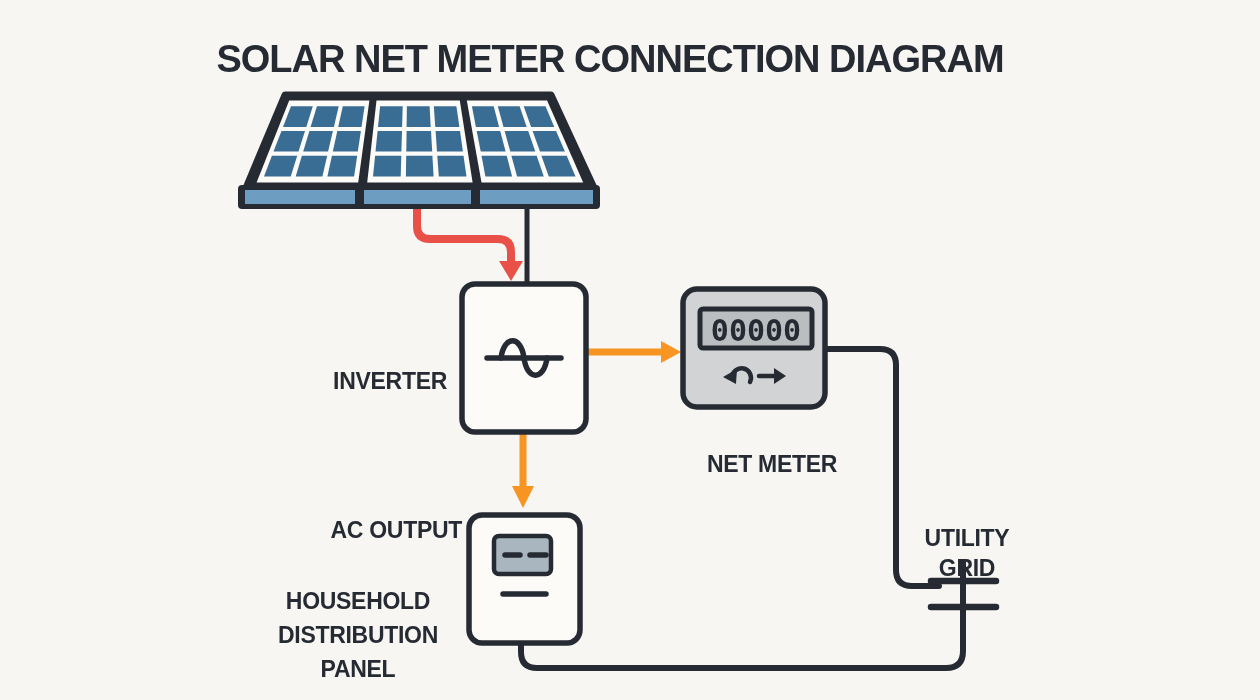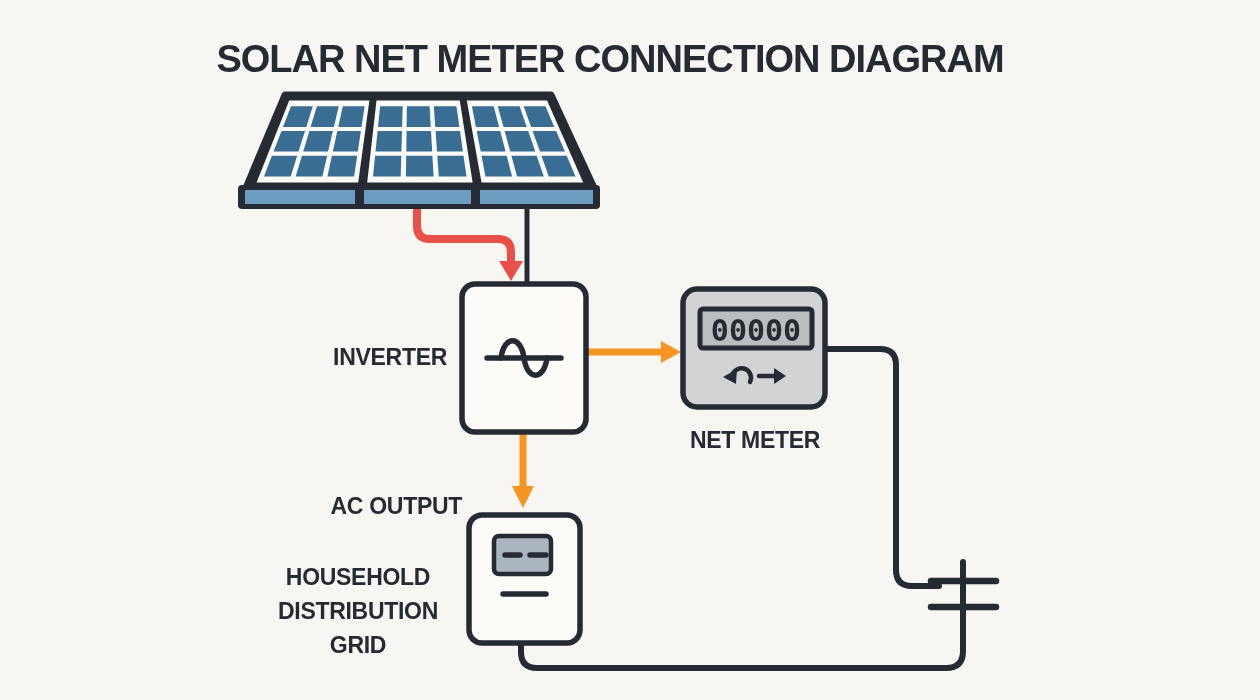--- a/index.html
+++ b/index.html
@@ -19,24 +19,24 @@
   .canvas{position:relative;width:1260px;height:700px;background:var(--bg);overflow:hidden;}
   .canvas svg{position:absolute;left:0;top:0;}
 
   .page-title{
     position:absolute;left:610px;top:38px;transform:translateX(-50%);
     white-space:nowrap;font-size:38px;font-weight:bold;letter-spacing:-1px;
     color:var(--ink);
   }
   .lbl{
     position:absolute;color:var(--ink);font-weight:bold;font-size:23px;
-    letter-spacing:-0.3px;white-space:pre-line;
+    letter-spacing:-0.3px;white-space:pre-line;margin-top:24px;
   }
   .lbl-inverter{right:813px;top:344px;text-align:right;}
-  .lbl-netmeter{left:755px;top:427px;transform:translateX(-50%);white-space:nowrap;}
+  .lbl-netmeter{left:772px;top:427px;transform:translateX(-50%);white-space:nowrap;}
   .lbl-acoutput{right:798px;top:493px;text-align:left;white-space:nowrap;}
   .lbl-household{left:358px;top:560px;transform:translateX(-50%);text-align:center;line-height:34px;}
   .lbl-utility{left:967px;top:499px;transform:translateX(-50%);text-align:center;line-height:30px;}
 
   
   .arr-frame{fill:var(--ink);stroke:var(--ink);stroke-width:7;stroke-linejoin:round;}
   .arr-panel{fill:var(--box-fill);}
   .arr-cell{fill:var(--cell-blue);}
   .bar-frame{fill:var(--ink);}
   .bar-seg{fill:var(--edge-blue);}
@@ -154,14 +154,16 @@
       <path class="grid-bar" d="M931,607 L996,607"></path>
     </g>
   </svg>
 
   <div class="page-title">SOLAR NET METER CONNECTION DIAGRAM</div>
   <div class="lbl lbl-inverter">INVERTER</div>
   <div class="lbl lbl-netmeter">NET METER</div>
   <div class="lbl lbl-acoutput">AC OUTPUT</div>
   <div class="lbl lbl-household">HOUSEHOLD
 DISTRIBUTION
+PANEL</div>
+  <div class="lbl lbl-utility">UTILITY
 GRID</div>
 </div>
 
 </body></html>

